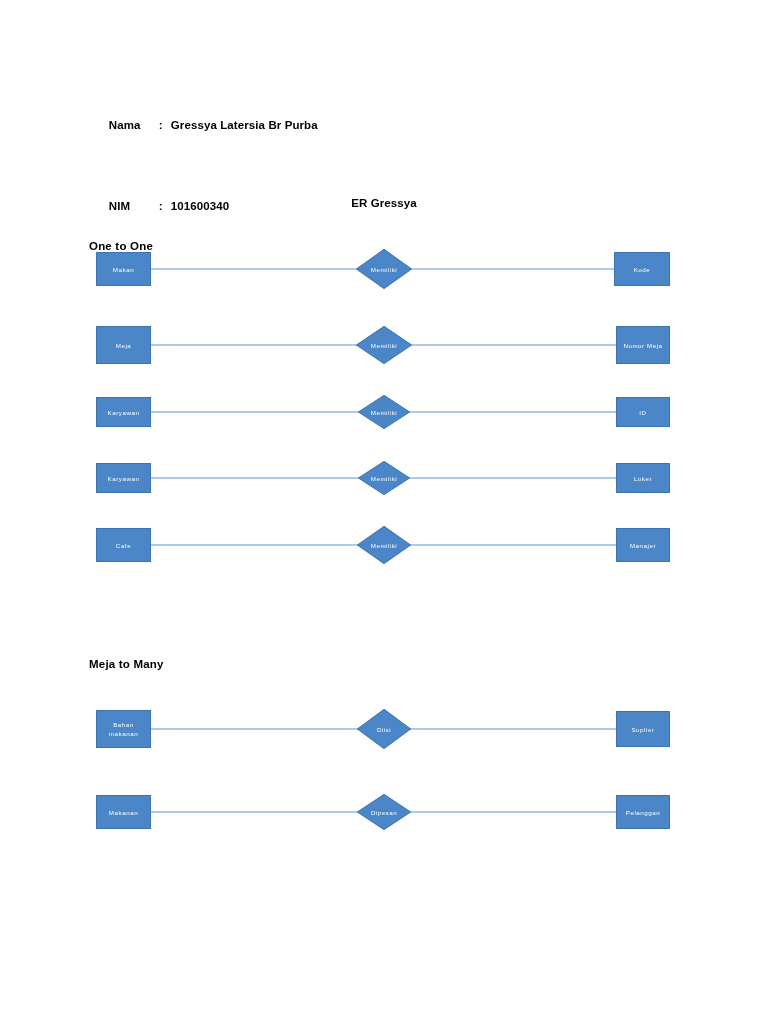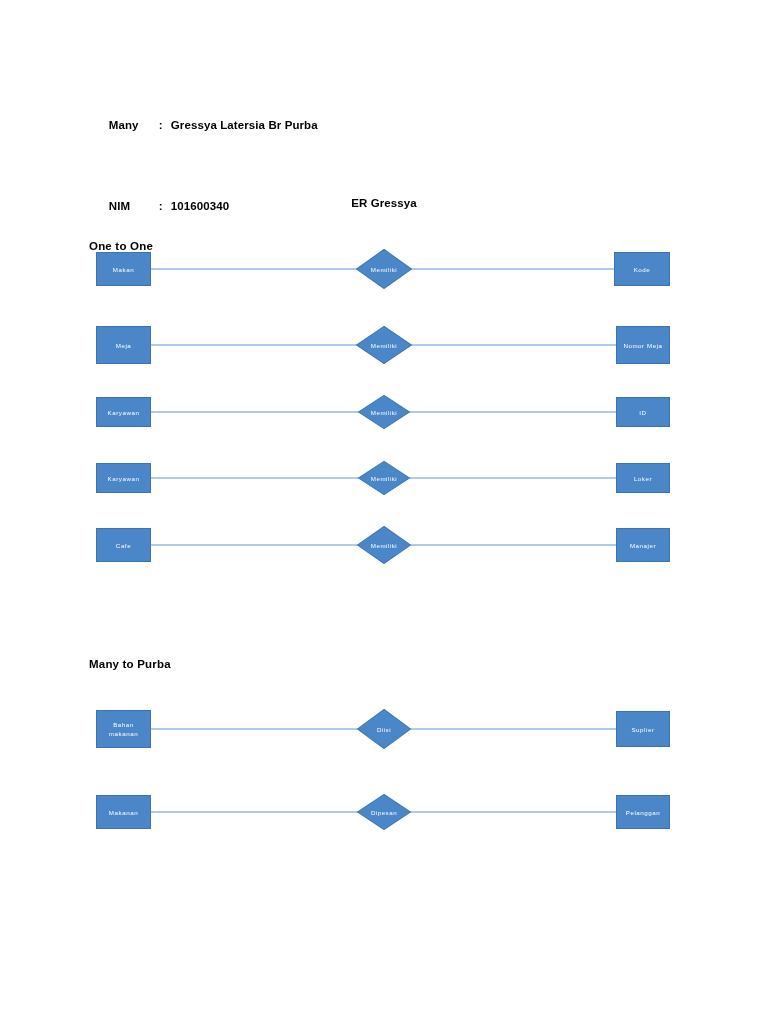--- a/index.html
+++ b/index.html
@@ -131,31 +131,31 @@
     z-index: 2;
   }
 </style>
 </head>
 <body>
 
 <div class="page">
 
   <div class="header">
     <div class="header-row">
-      <span class="hdr-label">Many</span><span class="hdr-sep">:</span><span>Gressya Latersia Br Purba</span>
+      <span class="hdr-label">Nama</span><span class="hdr-sep">:</span><span>Gressya Latersia Br Purba</span>
     </div>
     <div class="header-row">
       <span class="hdr-label">NIM</span><span class="hdr-sep">:</span><span>101600340</span>
     </div>
   </div>
 
   <div class="doc-title">ER Gressya</div>
 
   <div class="section-title section-one-to-one">One to One</div>
-  <div class="section-title section-many-to-many">Many to Purba</div>
+  <div class="section-title section-many-to-many">Meja to Many</div>
 
   <div id="diagram-layer">
       <div class="er-row" style="top: 241px;">
         <div class="connector conn-left" style="background: rgb(91, 155, 213);"></div>
         <div class="connector conn-right" style="background: rgb(91, 155, 213);"></div>
         <div class="entity entity-left" style="width: 55px; height: 34px; background: rgb(74, 134, 200); border-color: rgb(61, 116, 173); color: rgb(255, 255, 255);">
           <span>Makan</span>
         </div>
         <div class="entity entity-right" style="width: 56px; height: 34px; background: rgb(74, 134, 200); border-color: rgb(61, 116, 173); color: rgb(255, 255, 255); left: 614px;">
           <span>Kode</span>

